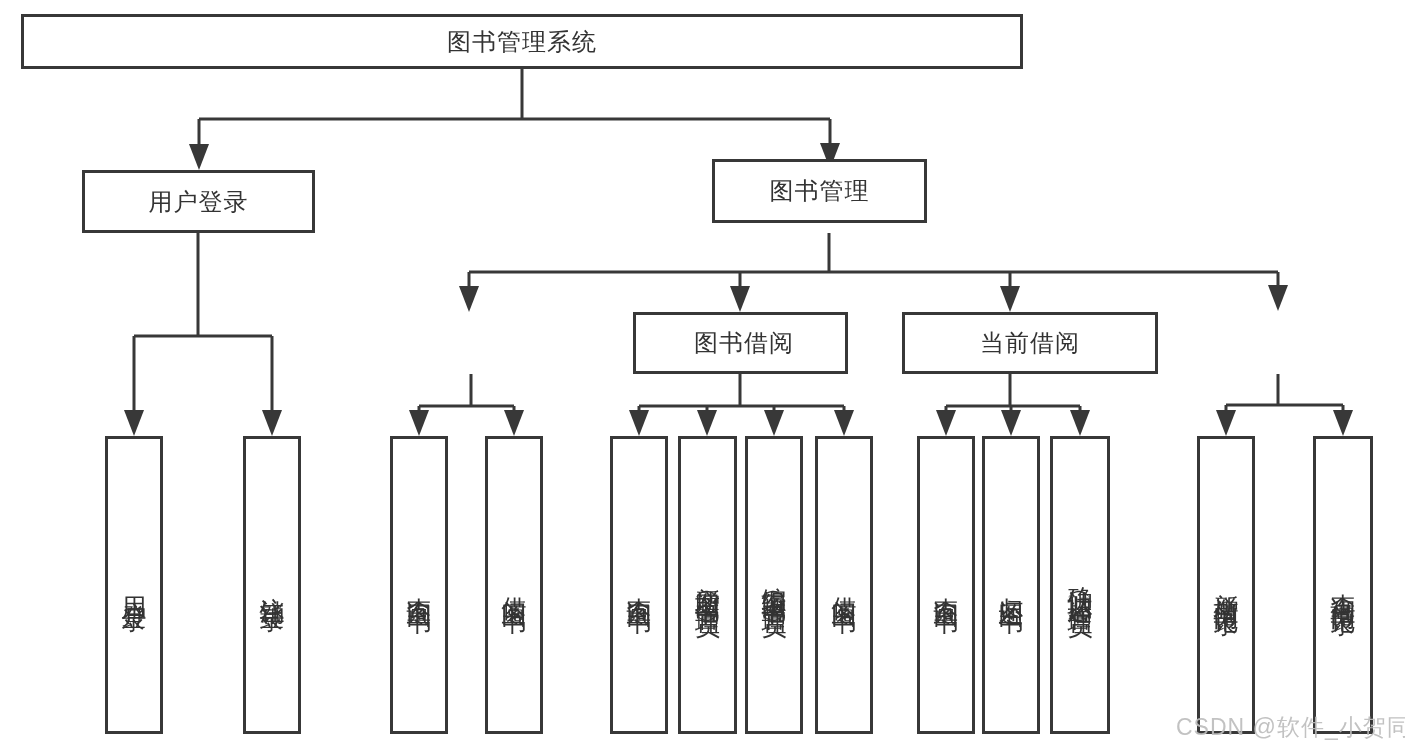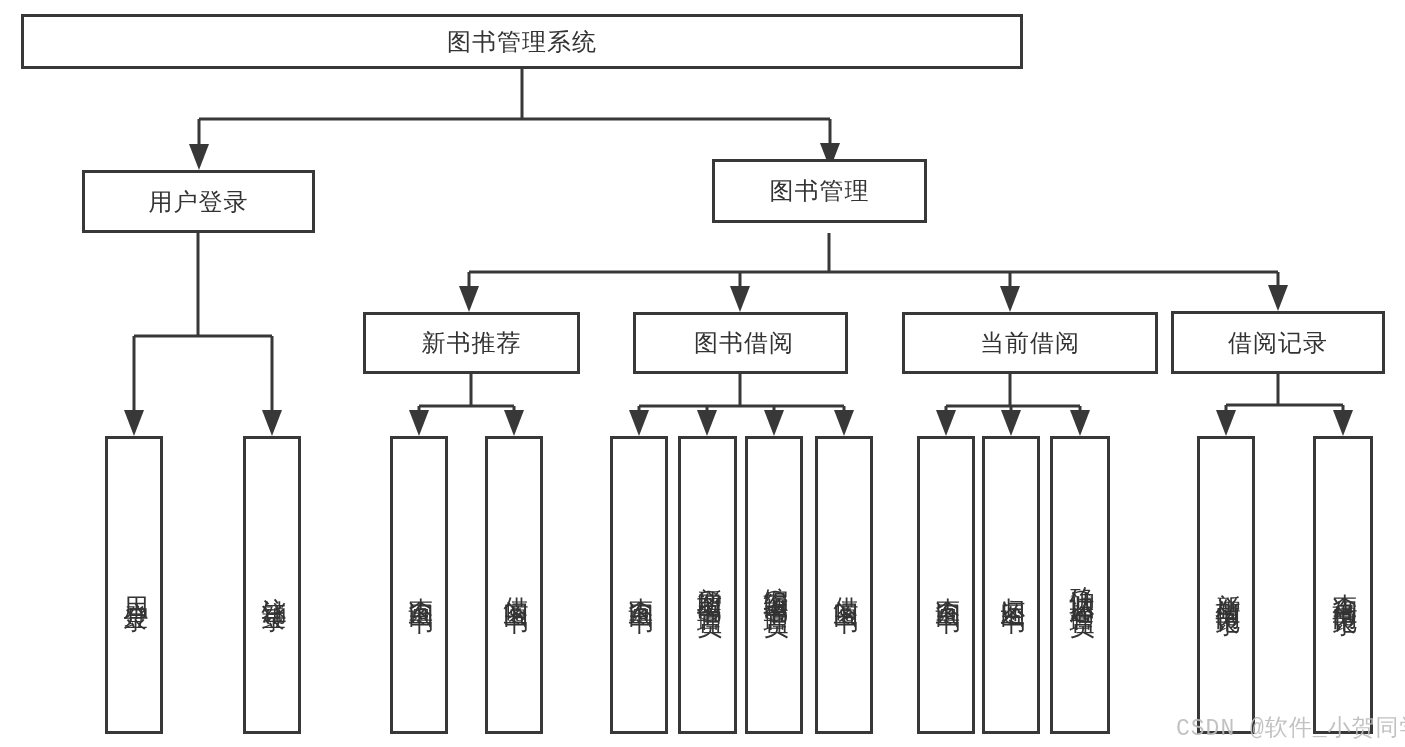--- a/index.html
+++ b/index.html
@@ -1,21 +1,21 @@
 <!DOCTYPE html>
 <html><head>
 <meta charset="utf-8">
 <style>
   html, body { margin: 0; padding: 0; background: #ffffff; }
   #canvas {
     position: relative;
     width: 1405px;
     height: 747px;
     background: #ffffff;
-    font-family: Liberation Mono, monospace;
+    font-family: Liberation Sans, sans-serif;
     overflow: hidden;
   }
   #connectors {
     position: absolute;
     left: 0; top: 0;
     width: 1405px; height: 747px;
   }
   .node {
     position: absolute;
     box-sizing: border-box;
@@ -100,31 +100,25 @@
     <span>图书管理系统</span>
   </div>
 
   <div class="node" style="left:82px; top:170px; width:233px; height:63px;">
     <span>用户登录</span>
   </div>
   <div class="node" style="left:712px; top:159px; width:215px; height:64px;justify-content:center;">
     <span>图书管理</span>
   </div>
 
-  <div class="node" style="left:363px; top:312px; width:217px; height:62px;">
-    <span>新书推荐</span>
-  </div>
   <div class="node" style="left:633px; top:312px; width:215px; height:62px;padding-left:7px;">
     <span>图书借阅</span>
   </div>
   <div class="node" style="left:902px; top:312px; width:256px; height:62px;">
     <span>当前借阅</span>
-  </div>
-  <div class="node" style="left:1171px; top:311px; width:214px; height:63px;">
-    <span>借阅记录</span>
   </div>
 
   <div class="node leaf" style="left:105px; top:436px; width:58px; height:298px;">
     <span class="vtext">用户登录</span>
   </div>
   <div class="node leaf" style="left:243px; top:436px; width:58px; height:298px;">
     <span class="vtext">注销登录</span>
   </div>
 
   <div class="node leaf" style="left:390px; top:436px; width:58px; height:298px;">

